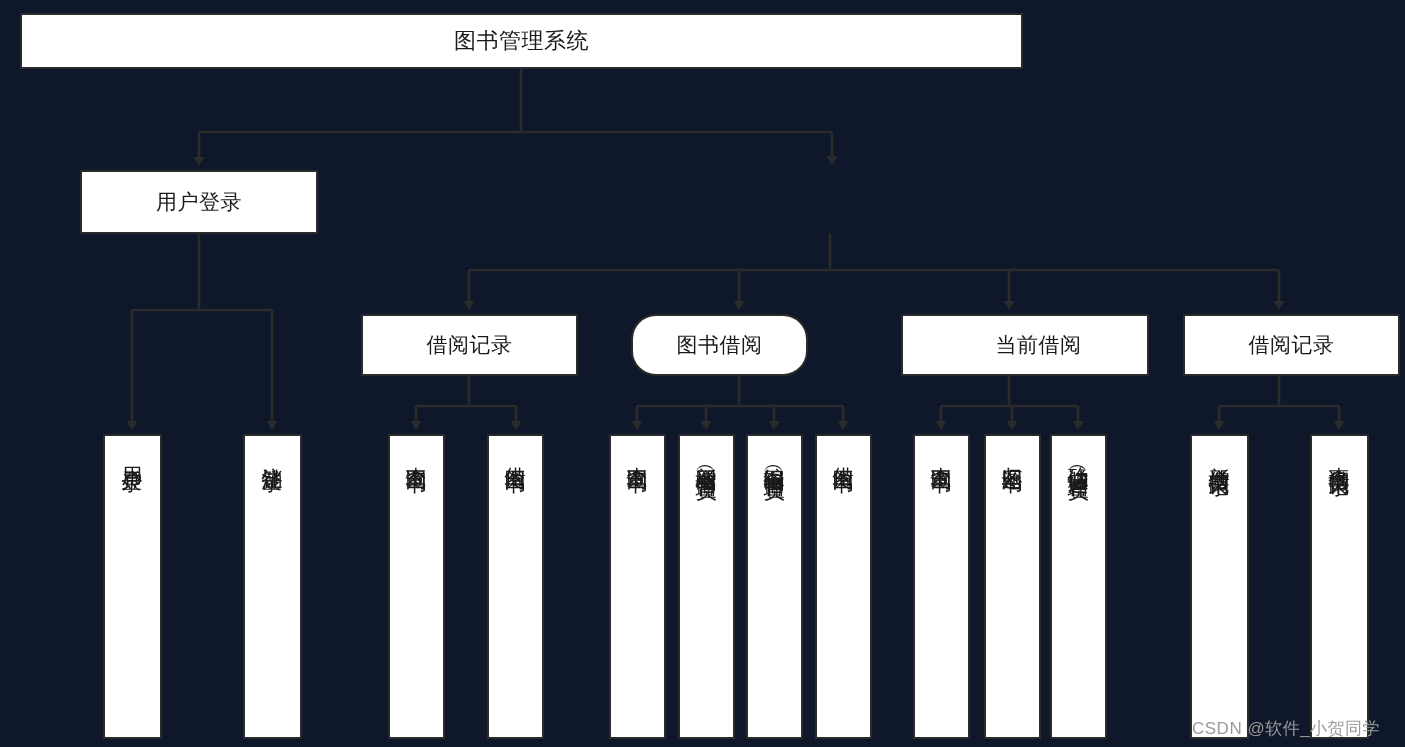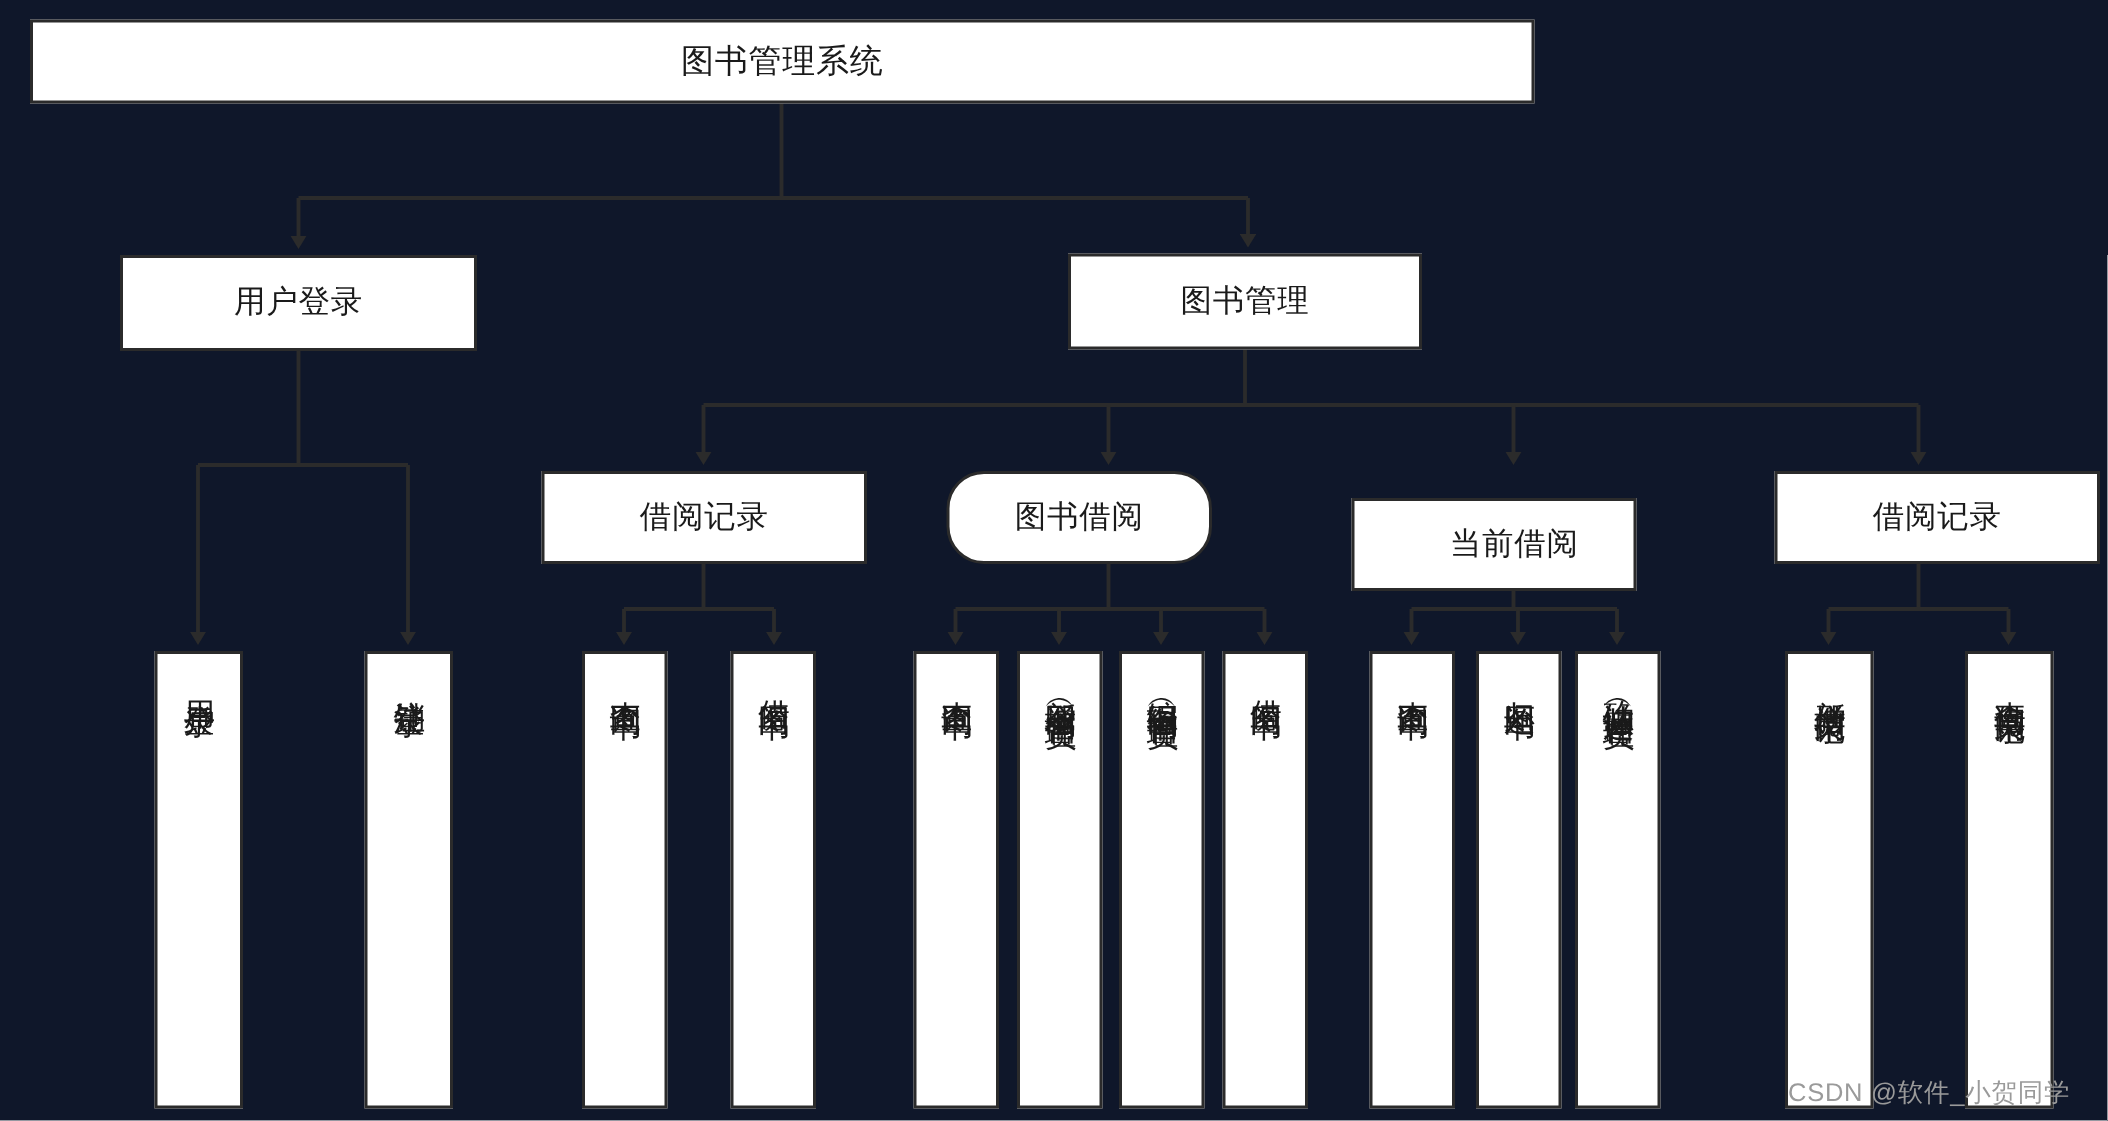--- a/index.html
+++ b/index.html
@@ -123,31 +123,28 @@
     </g>
   </svg>
 
   <div class="node horizontal root" style="left:20px; top:13px; width:1003px; height:56px;">
     <span class="node-label">图书管理系统</span>
   </div>
 
   <div class="node horizontal" style="left:80px; top:170px; width:238px; height:64px;">
     <span class="node-label">用户登录</span>
   </div>
-  <div class="node horizontal" style="left:712px; top:169px; width:236px; height:64px;">
-    <span class="node-label">图书管理</span>
-  </div>
 
   <div class="node horizontal" style="left:361px; top:314px; width:217px; height:62px;">
     <span class="node-label">借阅记录</span>
   </div>
   <div class="node horizontal" style="left:631px; top:314px; width:177px; height:62px;border-radius:25px;">
     <span class="node-label">图书借阅</span>
   </div>
-  <div class="node horizontal" style="left:901px; top:332px; width:190px; height:62px;padding-left:27px;">
+  <div class="node horizontal" style="left:901px; top:314px; width:248px; height:62px;padding-left:27px;">
     <span class="node-label">当前借阅</span>
   </div>
   <div class="node horizontal" style="left:1171px; top:314px; width:217px; height:62px;margin-left:12px;">
     <span class="node-label">借阅记录</span>
   </div>
 
   <div class="node vertical" style="left:103px; top:434px; width:59px; height:305px;">
     <span class="node-label">用户登录</span>
   </div>
   <div class="node vertical" style="left:243px; top:434px; width:59px; height:305px;">

